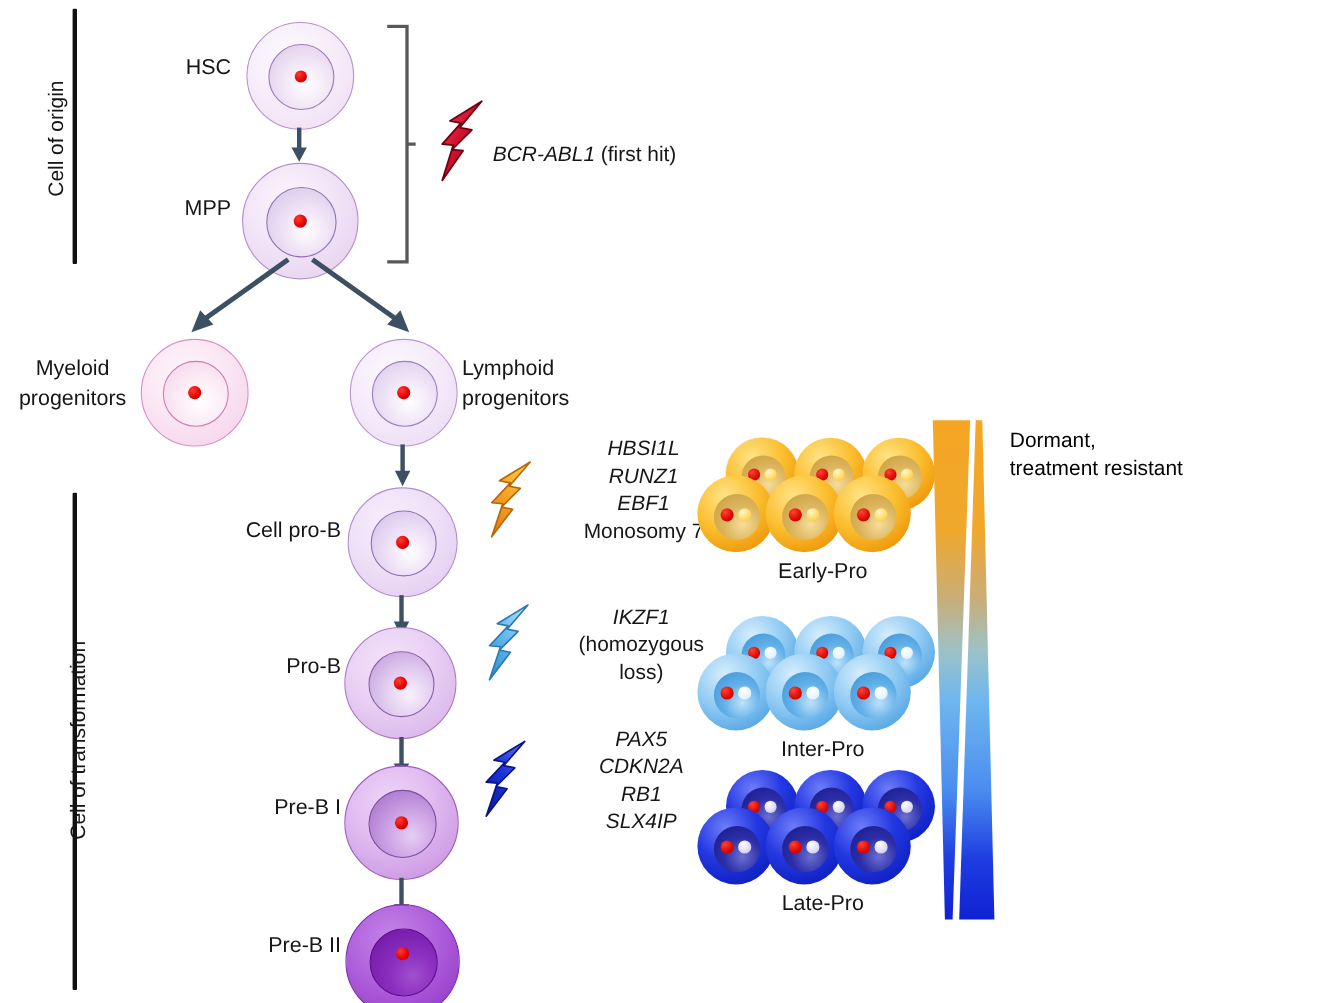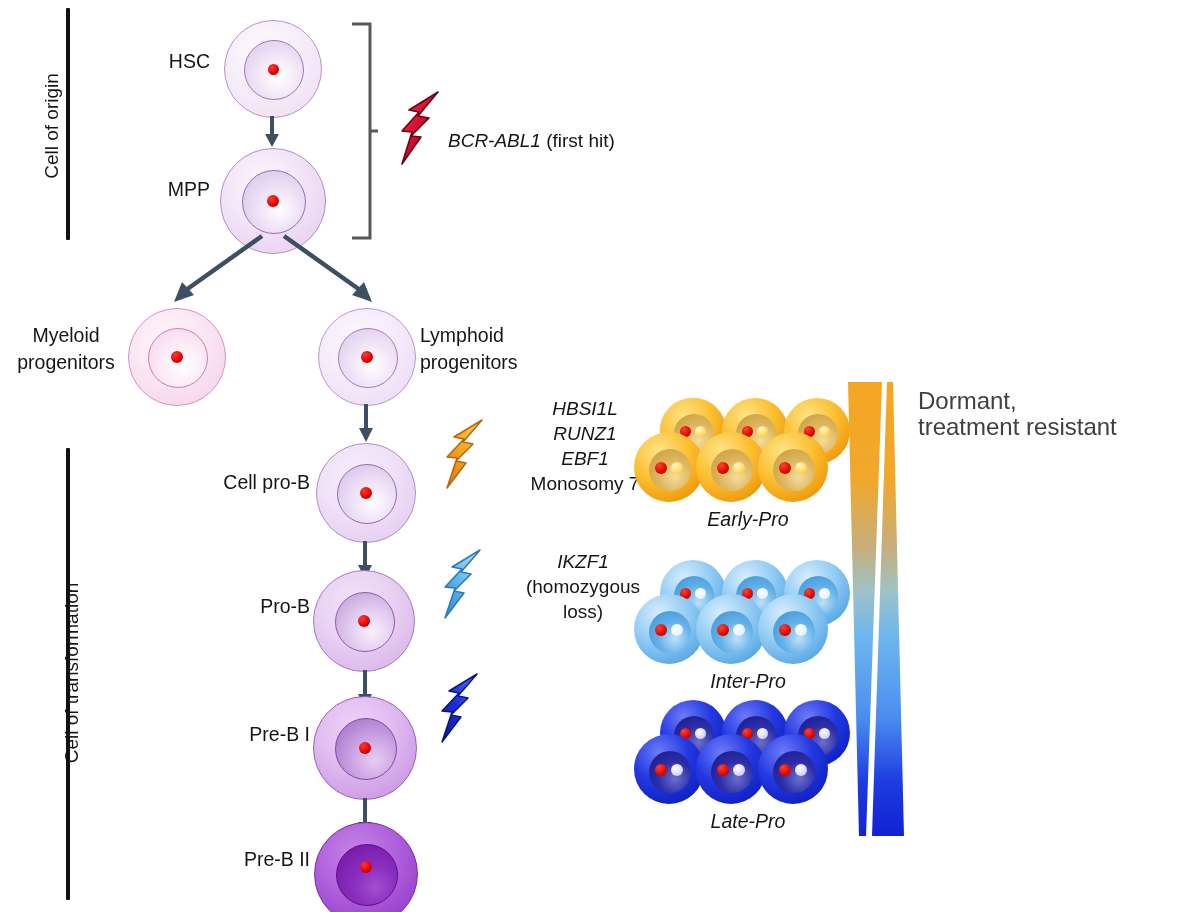--- a/index.html
+++ b/index.html
@@ -85,40 +85,39 @@
   
   .cluster { position: absolute; }
   .cluster-label {
     position: absolute;
     font-size: 19.5px;
     color: #161616;
     text-align: center;
     white-space: nowrap;
     width: 100%;
     left: 0;
-    font-style: italic;
   }
   .blob { position: absolute; border-radius: 50%; }
   .blob-nuc { position: absolute; border-radius: 50%; }
   .dot-red {
     position: absolute;
     border-radius: 50%;
     background: radial-gradient(circle at 35% 30%, #ff4336 0%, #e10b00 55%, #a80000 100%);
   }
   .dot-pale { position: absolute; border-radius: 50%; }
 
   
   .wedge { position: absolute; }
 
   
   .annot {
     position: absolute;
-    font-size: 24px;
+    font-size: 19px;
     line-height: 26px;
-    color: #404040;
+    color: #000000;
     white-space: nowrap;
   }
 </style>
 </head>
 <body>
 
 <div id="figure">
 
   <div class="axis-bar abs" style="left:66px; top:8px; width:4px; height:232px;"></div>
   <div class="axis-label" style="left:-48px; top:115px; width:200px;">Cell of origin</div>
@@ -307,20 +306,26 @@
         <linearGradient id="gradDb" x1="0.9" y1="0" x2="0.1" y2="1">
           <stop offset="0%" stop-color="#5a6ef5"></stop>
           <stop offset="50%" stop-color="#1a31d8"></stop>
           <stop offset="100%" stop-color="#0a1a9a"></stop>
         </linearGradient>
       </defs>
       <path d="M40,4 L21,26 L31,28 L14,45 L24,47 L5,72 L15,42 L5,41 L22,23 L12,21 Z" fill="url(#gradDb)" stroke="#0a1480" stroke-width="1.5" stroke-linejoin="round"></path>
     </svg>
   </div>
 
+  <div class="gene-block" style="left:497px; top:660px; width:172px;">
+    <div class="ital">PAX5</div>
+    <div class="ital">CDKN2A</div>
+    <div class="ital">RB1</div>
+    <div class="ital">SLX4IP</div>
+  </div>
 
   <svg class="arrow-svg" style="left:351px; top:798px;" width="28" height="40">
     <line x1="14" y1="0" x2="14" y2="26" stroke="#3d4f63" stroke-width="4"></line>
     <polygon points="14,38 7,24 21,24" fill="#3d4f63"></polygon>
   </svg>
 
   <div class="stage-label" style="left:150px; top:848px; width:160px;">Pre-B II</div>
 
   <div class="cell" style="left:314px; top:822px; width:102px; height:102px;
               background: radial-gradient(circle at 40% 30%, #c585e8 0%, #b163dc 40%, #9c46cf 75%, #9138c8 100%);

